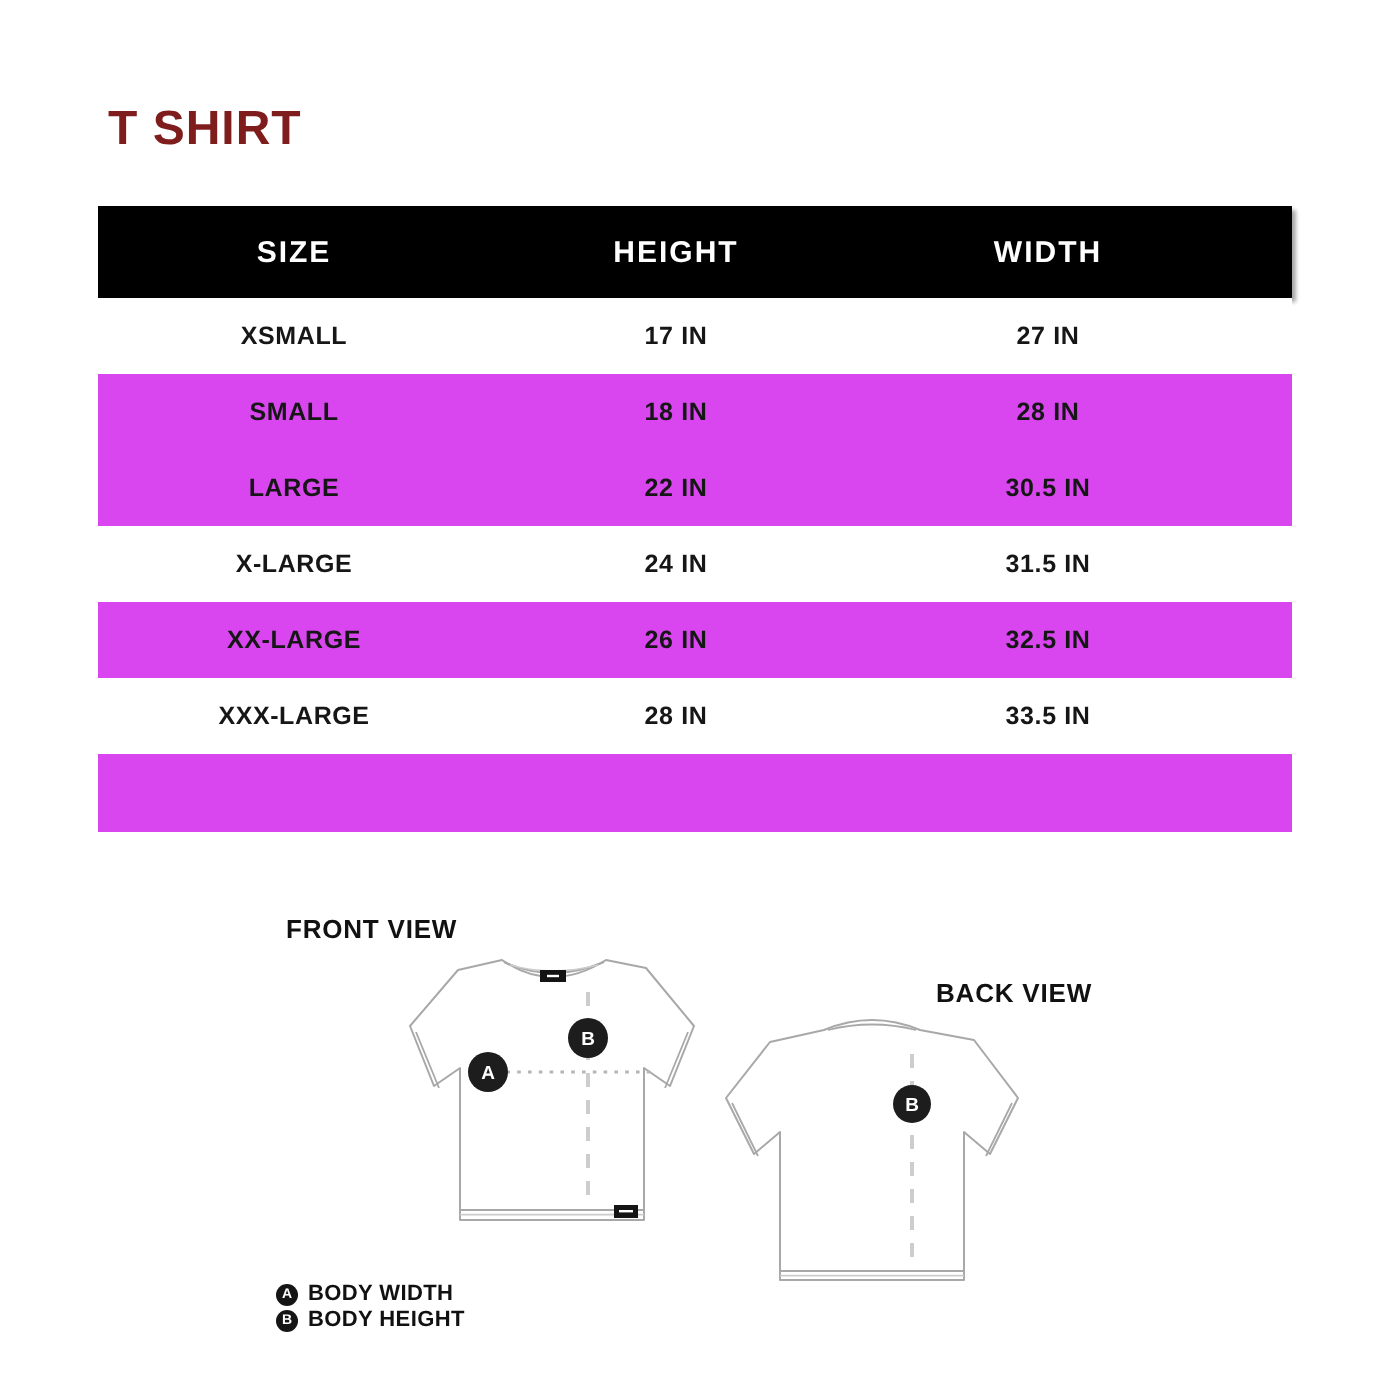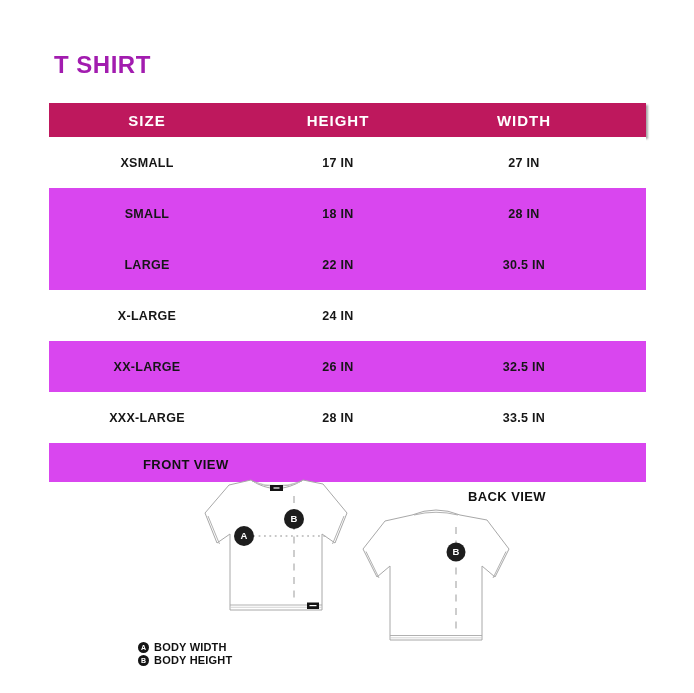--- a/index.html
+++ b/index.html
@@ -2,32 +2,32 @@
 <html><head>
 <meta charset="utf-8">
 <style>
   html,body{margin:0;padding:0;background:#ffffff;}
   .page{
     position:relative;width:694px;height:693px;background:#ffffff;overflow:hidden;
     font-family:"Liberation Sans", sans-serif;color:#1c1c1c;
   }
   .title{
     position:absolute;left:54px;top:51px;margin:0;
-    font-size:24px;font-weight:700;letter-spacing:0.5px;color:#a21caf;
+    font-size:24px;font-weight:700;letter-spacing:0.5px;color:#7f1d1d;
   }
   .size-table{position:absolute;left:49px;top:103px;width:597px;}
   .thead{
-    display:grid;grid-template-columns:196px 186px 186px 1fr;height:34px;
-    background:#be185d;box-shadow:2px 2px 2px rgba(0,0,0,0.35);text-align:center;
+    display:grid;grid-template-columns:196px 186px 186px 1fr;height:46px;
+    background:#000000;box-shadow:2px 2px 2px rgba(0,0,0,0.35);text-align:center;
   }
   .th{
     display:flex;align-items:center;justify-content:center;
     color:#ffffff;font-size:15px;font-weight:700;letter-spacing:1px;
   }
-  .tr{display:grid;grid-template-columns:196px 186px 186px 1fr;height:51px;}
+  .tr{display:grid;grid-template-columns:196px 186px 186px 1fr;height:38px;}
   .tr.gray{background:#d946ef;}
   .tr.white{background:#ffffff;}
   .tr.band{height:39px;}
   .td{
     display:flex;align-items:center;justify-content:center;
     font-size:12.5px;font-weight:700;letter-spacing:0.3px;color:#161616;
   }
   .view-label{
     position:absolute;font-size:13px;font-weight:700;letter-spacing:0.4px;color:#111;
   }
@@ -72,20 +72,21 @@
       <div class="td">28 IN</div>
     </div>
     <div class="tr gray">
       <div class="td">LARGE</div>
       <div class="td">22 IN</div>
       <div class="td">30.5 IN</div>
     </div>
     <div class="tr white">
       <div class="td">X-LARGE</div>
       <div class="td">24 IN</div>
+      <div class="td">31.5 IN</div>
     </div>
     <div class="tr gray">
       <div class="td">XX-LARGE</div>
       <div class="td">26 IN</div>
       <div class="td">32.5 IN</div>
     </div>
     <div class="tr white">
       <div class="td">XXX-LARGE</div>
       <div class="td">28 IN</div>
       <div class="td">33.5 IN</div>

